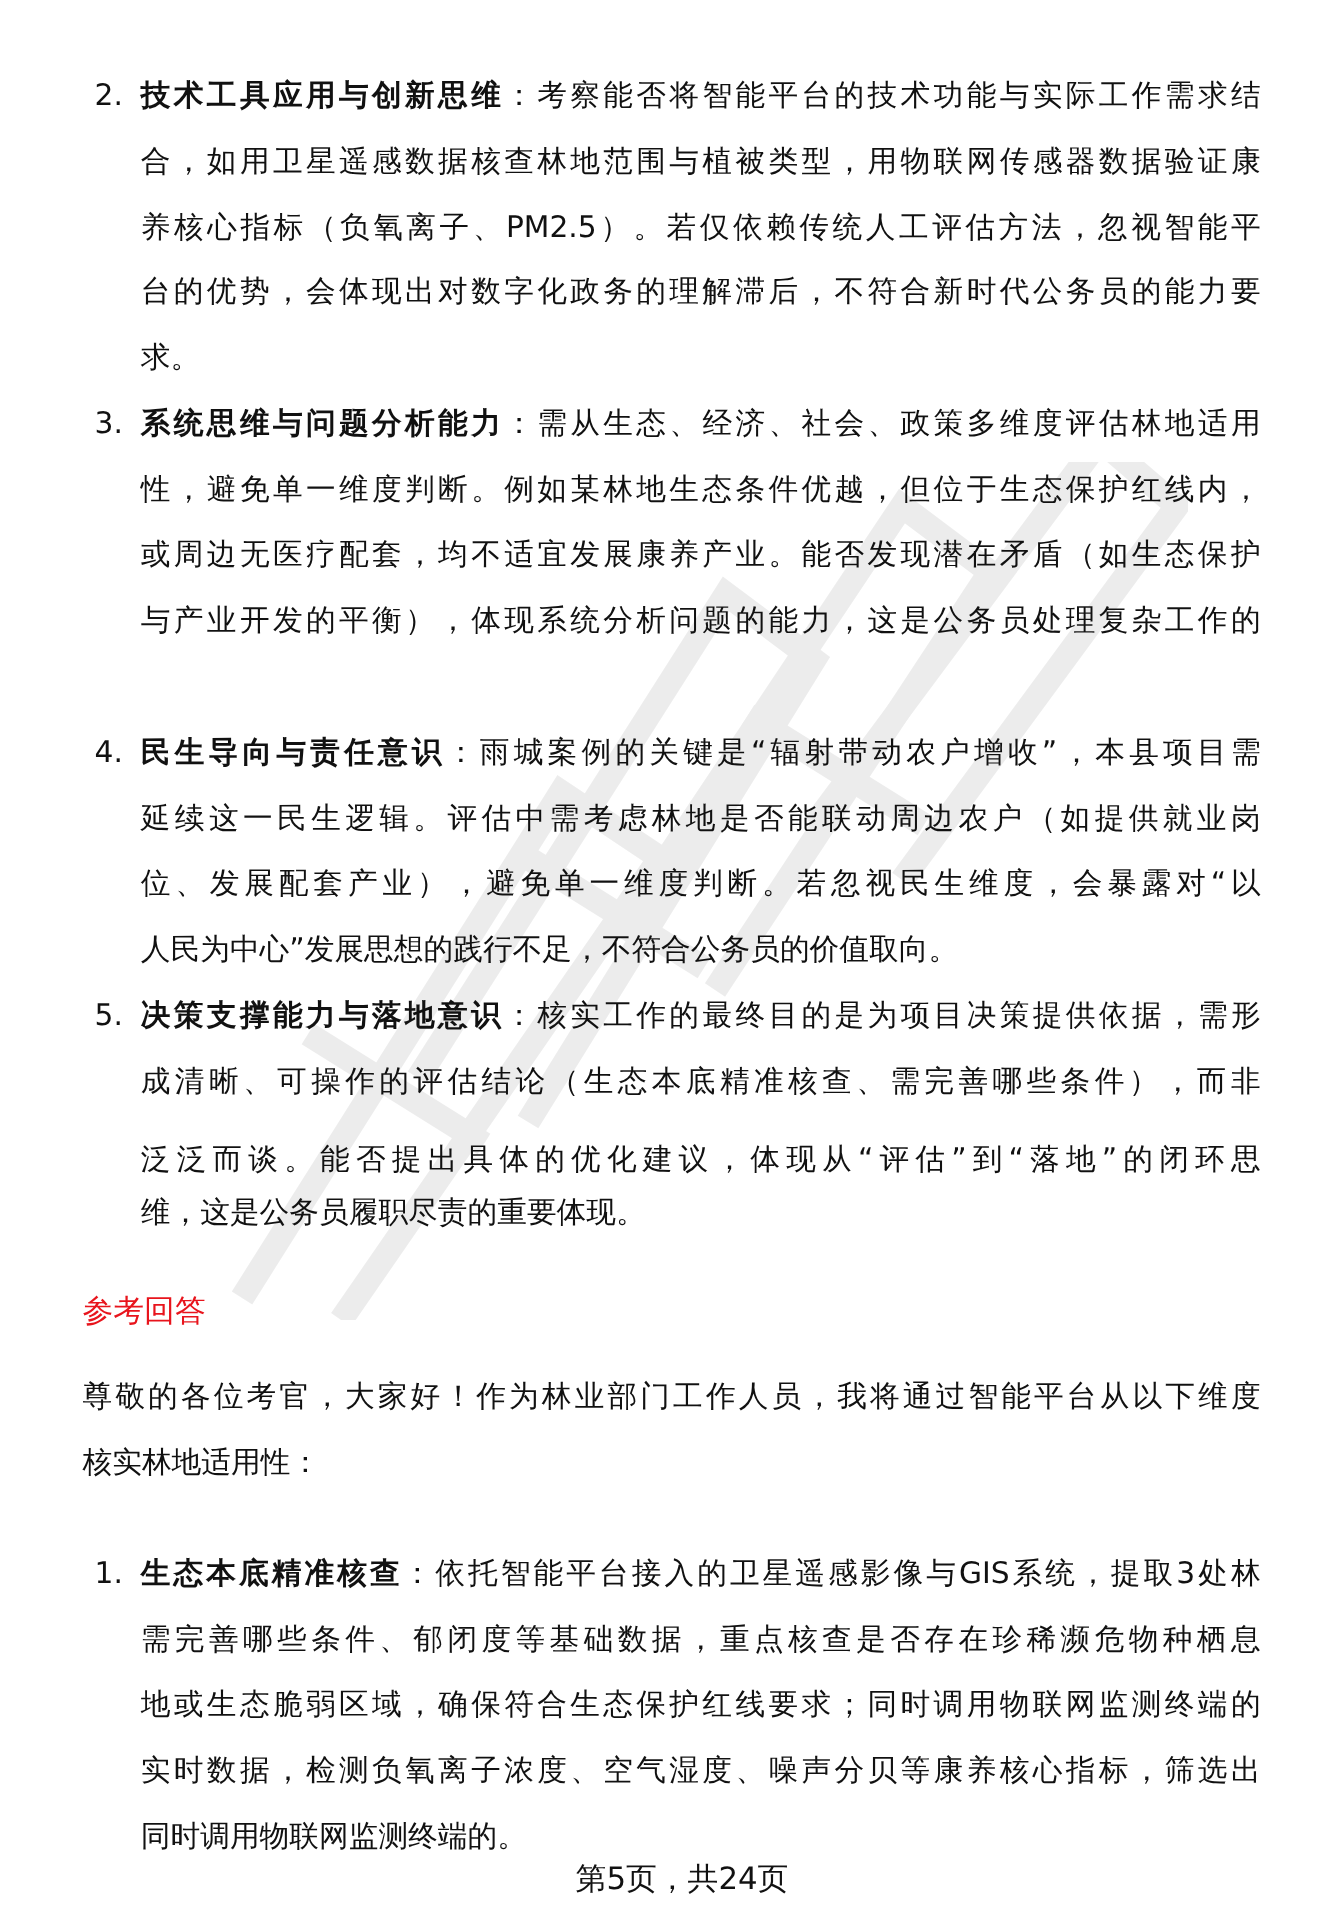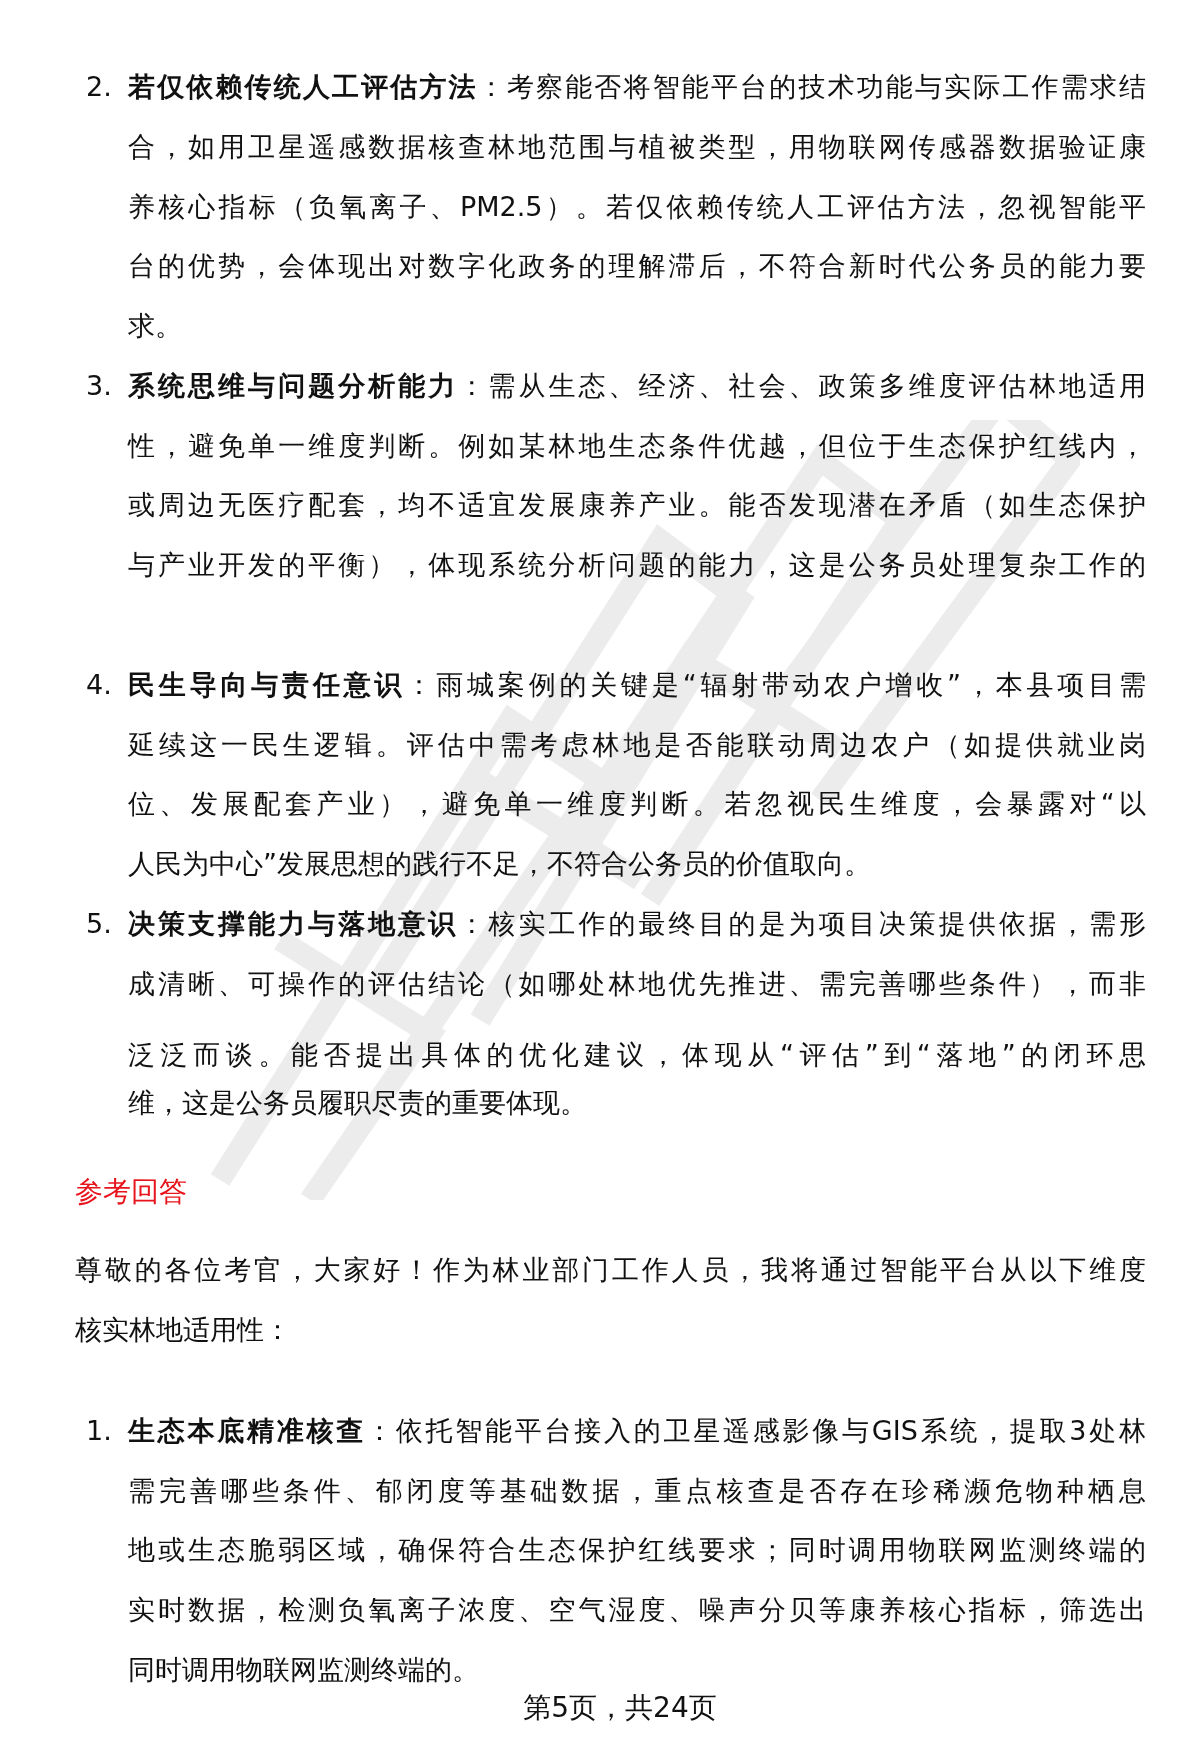--- a/index.html
+++ b/index.html
@@ -45,41 +45,41 @@
       <path d="M200 560 L480 120 L560 180 L300 600"></path>
       <path d="M380 430 L640 40 L720 100 L470 480"></path>
       <path d="M560 330 L820 -20 L890 40 L640 380"></path>
       <path d="M100 520 L260 620"></path>
       <path d="M300 360 L460 460"></path>
       <path d="M500 230 L660 330"></path>
     </g>
   </svg>
 
   <div class="num" style="top:57px">2.</div>
-  <div class="line ind full" style="top:57px"><span class="bold">若仅依赖传统人工评估方法</span><span>：考察能否将智能平台的技术功能与实际工作需求结</span></div>
+  <div class="line ind full" style="top:57px"><span class="bold">技术工具应用与创新思维</span><span>：考察能否将智能平台的技术功能与实际工作需求结</span></div>
   <div class="line ind full" style="top:117px">合，如用卫星遥感数据核查林地范围与植被类型，用物联网传感器数据验证康</div>
   <div class="line ind full" style="top:177px">养核心指标（负氧离子、PM2.5）。若仅依赖传统人工评估方法，忽视智能平</div>
   <div class="line ind full" style="top:236px">台的优势，会体现出对数字化政务的理解滞后，不符合新时代公务员的能力要</div>
   <div class="line ind" style="top:296px">求。</div>
 
   <div class="num" style="top:356px">3.</div>
   <div class="line ind full" style="top:356px"><span class="bold">系统思维与问题分析能力</span><span>：需从生态、经济、社会、政策多维度评估林地适用</span></div>
   <div class="line ind full" style="top:416px">性，避免单一维度判断。例如某林地生态条件优越，但位于生态保护红线内，</div>
   <div class="line ind full" style="top:475px">或周边无医疗配套，均不适宜发展康养产业。能否发现潜在矛盾（如生态保护</div>
   <div class="line ind full" style="top:535px">与产业开发的平衡），体现系统分析问题的能力，这是公务员处理复杂工作的</div>
 
   <div class="num" style="top:655px">4.</div>
   <div class="line ind full" style="top:715px">延续这一民生逻辑。评估中需考虑林地是否能联动周边农户（如提供就业岗</div>
   <div class="line ind full" style="top:655px"><span class="bold">民生导向与责任意识</span><span>：雨城案例的关键是“辐射带动农户增收”，本县项目需</span></div>
   <div class="line ind full" style="top:774px">位、发展配套产业），避免单一维度判断。若忽视民生维度，会暴露对“以</div>
   <div class="line ind" style="top:834px">人民为中心”发展思想的践行不足，不符合公务员的价值取向。</div>
 
   <div class="num" style="top:894px">5.</div>
   <div class="line ind full" style="top:894px"><span class="bold">决策支撑能力与落地意识</span><span>：核实工作的最终目的是为项目决策提供依据，需形</span></div>
-  <div class="line ind full" style="top:954px">成清晰、可操作的评估结论（如哪处林地优先推进、需完善哪些条件），而非</div>
+  <div class="line ind full" style="top:954px">成清晰、可操作的评估结论（生态本底精准核查、需完善哪些条件），而非</div>
   <div class="line ind full" style="top:1025px">泛泛而谈。能否提出具体的优化建议，体现从“评估”到“落地”的闭环思</div>
   <div class="line ind" style="top:1073px">维，这是公务员履职尽责的重要体现。</div>
 
   <div class="heading">参考回答</div>
 
   <div class="line para full" style="top:1240px">尊敬的各位考官，大家好！作为林业部门工作人员，我将通过智能平台从以下维度</div>
   <div class="line para" style="top:1300px">核实林地适用性：</div>
 
   <div class="num" style="top:1401px">1.</div>
   <div class="line ind full" style="top:1401px"><span class="bold">生态本底精准核查</span><span>：依托智能平台接入的卫星遥感影像与GIS系统，提取3处林</span></div>

